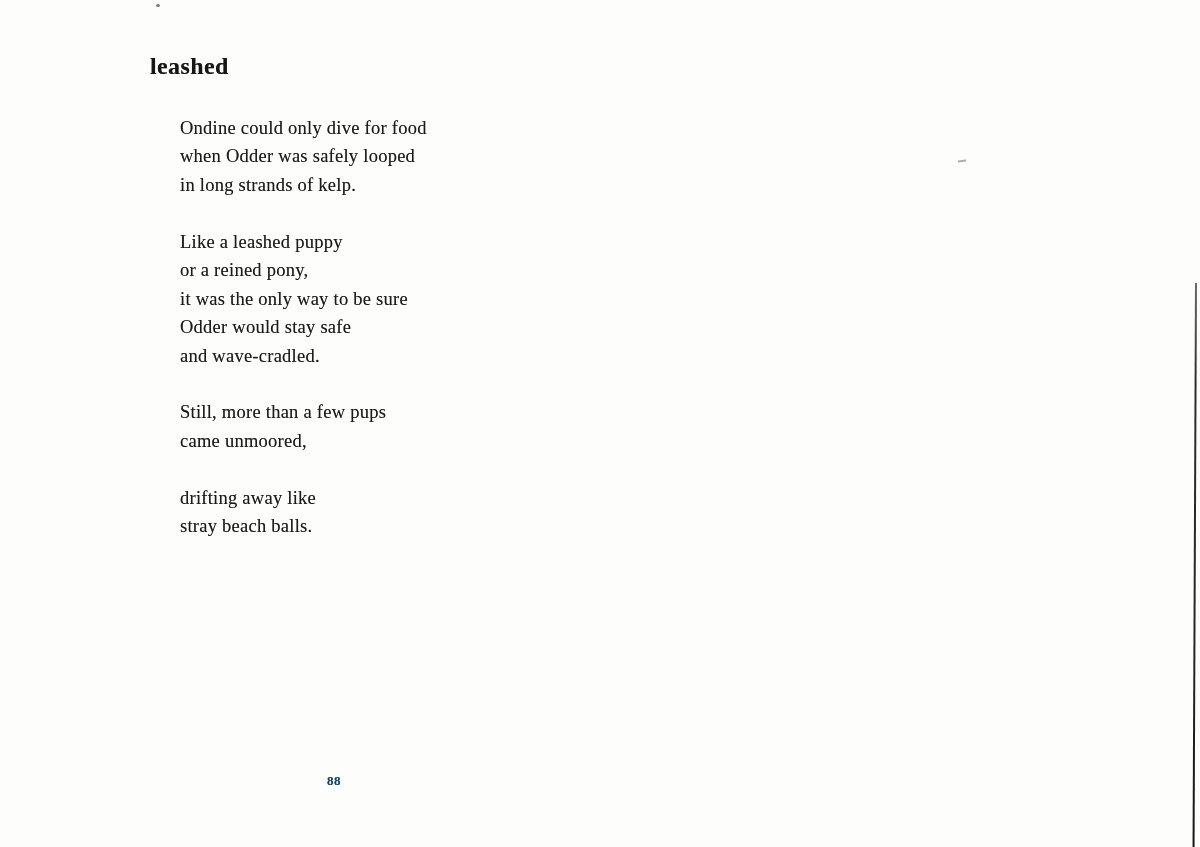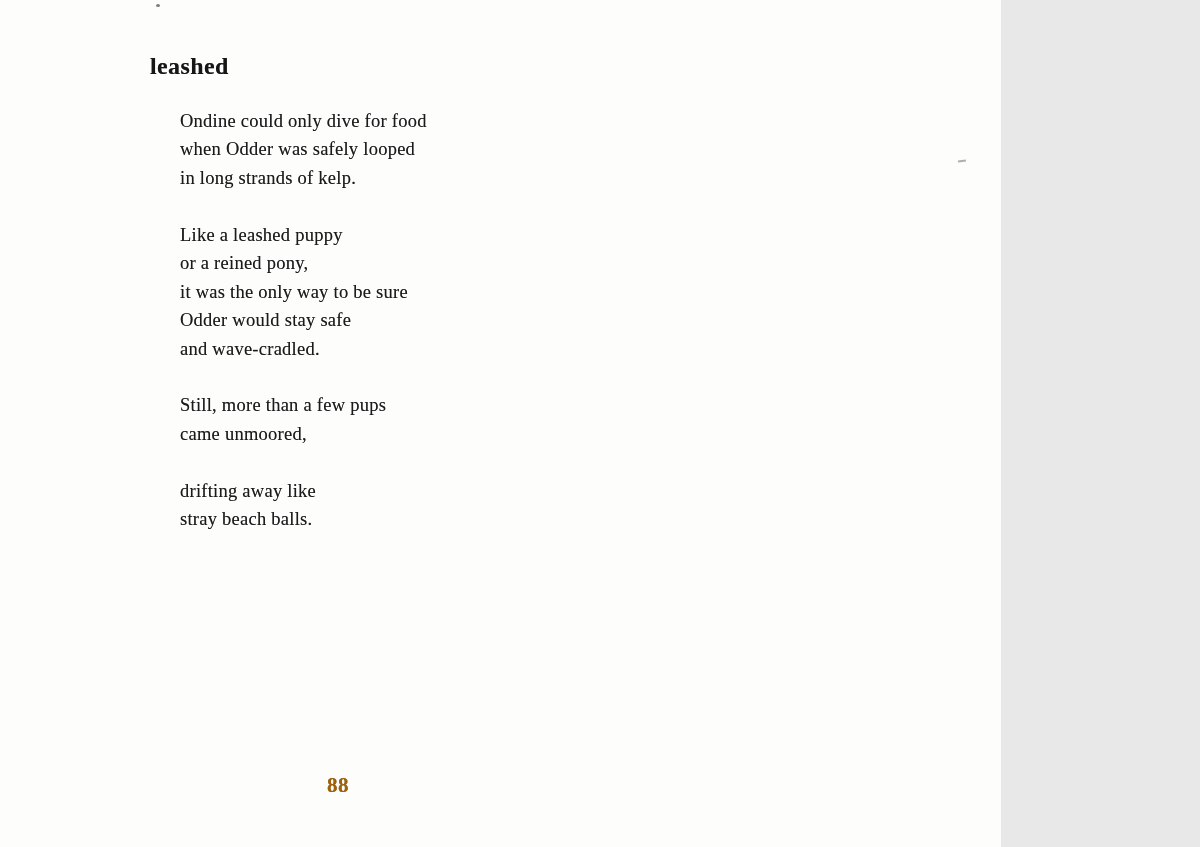--- a/index.html
+++ b/index.html
@@ -2,21 +2,21 @@
 <html><head>
 <meta charset="utf-8">
 <style>
   html, body {
     margin: 0;
     padding: 0;
     background: #e8e8e8;
   }
   .spread {
     position: relative;
-    width: 1001px;
+    width: 1200px;
     height: 847px;
     background: #fdfdfc;
     overflow: hidden;
     font-family: "Liberation Serif", "DejaVu Serif", serif;
     color: #1b1b1b;
   }
   .page {
     position: absolute;
     top: 0;
     width: 600px;
@@ -38,32 +38,32 @@
   .page.left  .poem-title { left: 150px; top: 53px; }
 
   .poem {
     position: absolute;
     font-size: 18.5px;
     line-height: 28.45px;
     letter-spacing: 0.25px;
     white-space: pre;
     text-shadow: 0 0 0.5px rgba(25,25,25,0.5);
   }
-  .page.left  .poem { left: 180px; top: 107px; }
+  .page.left  .poem { left: 180px; top: 114px; }
 
   .stanza { margin: 0 0 28.45px 0; }
   .stanza:last-child { margin-bottom: 2px; }
   .line { height: 28.45px; }
 
   .page-number {
     position: absolute;
-    font-size: 21px;
+    font-size: 13px;
     font-weight: bold;
     letter-spacing: 0.5px;
-    color: #a16207;
+    color: #0c4a6e;
     text-shadow: 0 0 0.5px rgba(20,20,20,0.5);
   }
   .page.left  .page-number { left: 327px; top: 773px; }
 
   
   .edge-line {
     position: absolute;
     left: 1195px;
     top: 283px;
     width: 2px;

